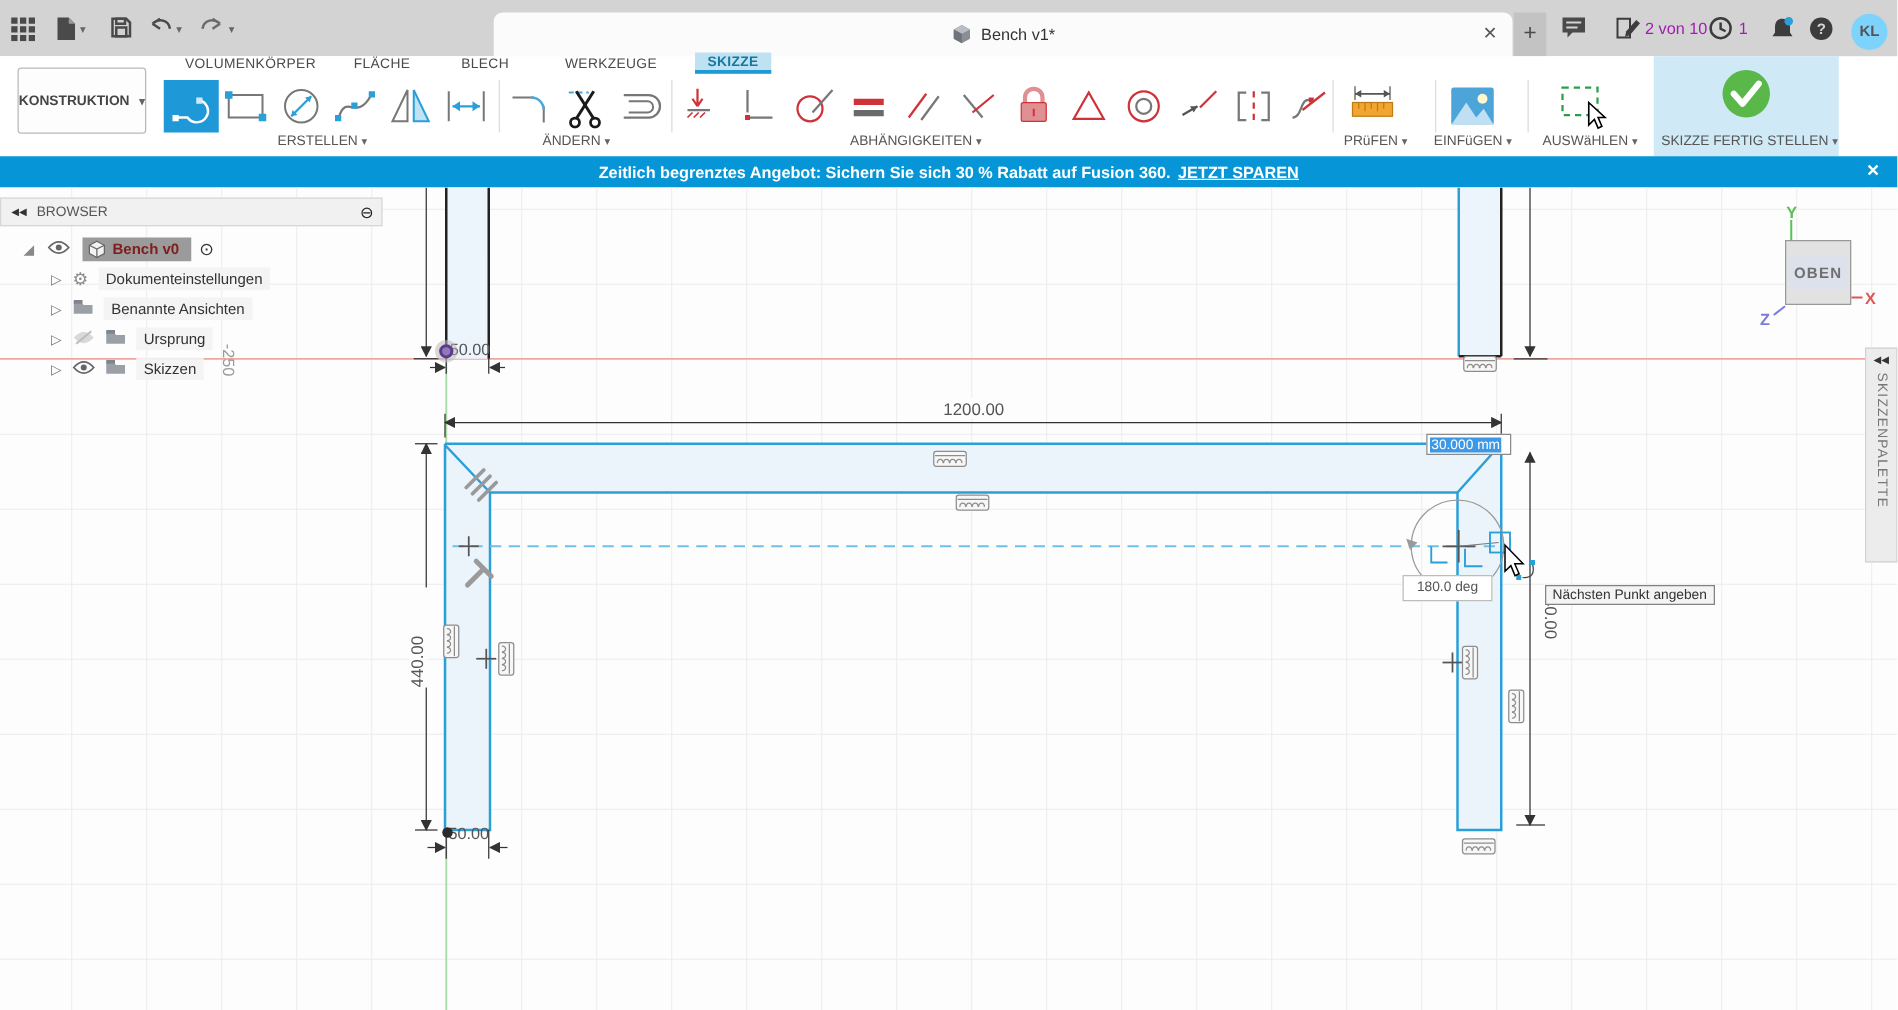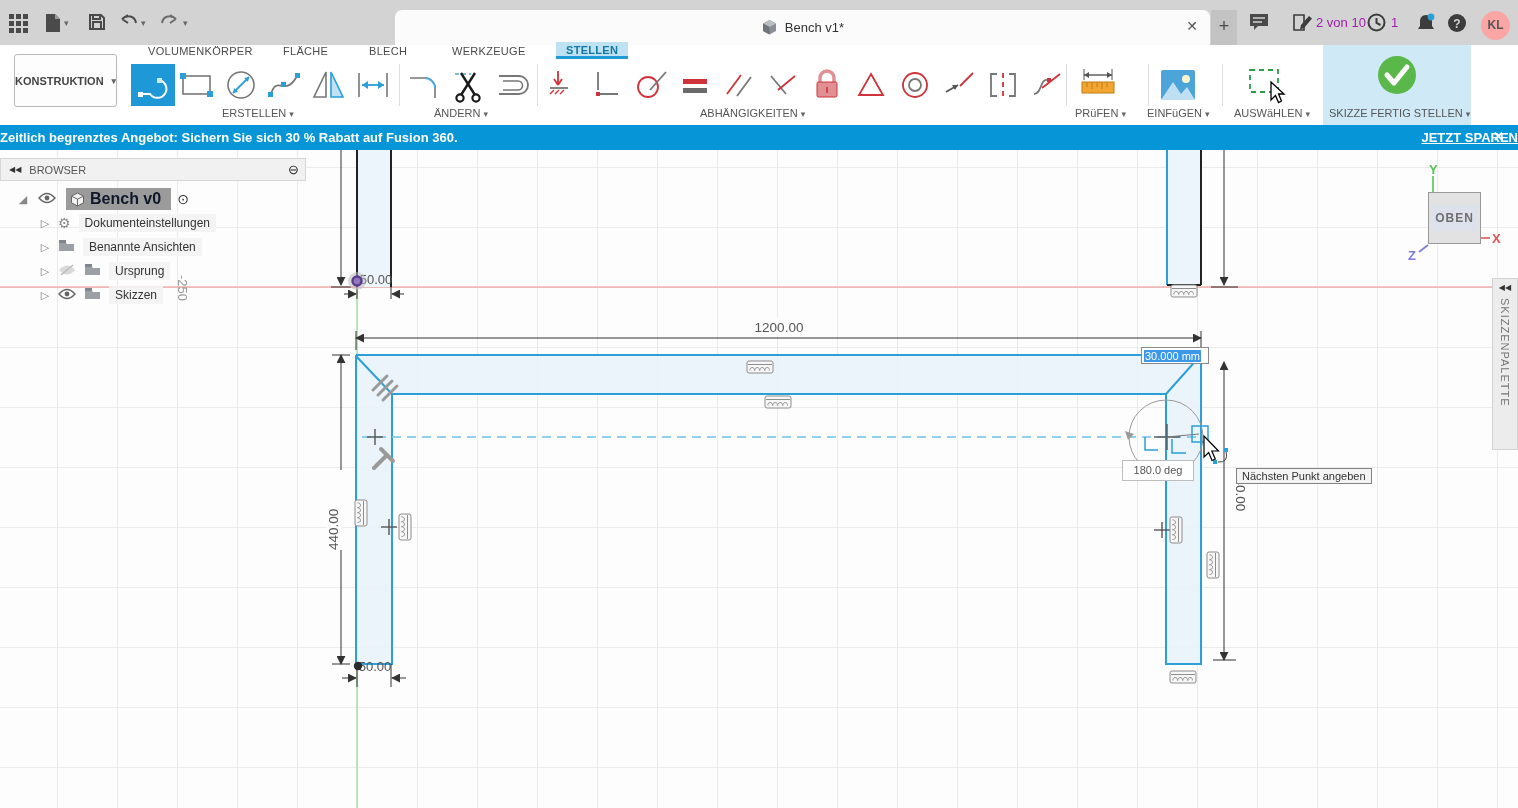--- a/index.html
+++ b/index.html
@@ -11,59 +11,59 @@
   .tb-icon { position:absolute; top:13px; color:#4a4a4a; cursor:pointer; }
   .tb-caret { color:#666; font-size:9px; }
   #doc-tab { position:absolute; left:395px; top:10px; width:815px; height:35px; background:#fbfbfb;
              border-radius:7px 7px 0 0; display:flex; align-items:center; justify-content:center; }
   #doc-tab .title { font-size:13px; color:#333; margin-left:7px; }
   #tab-close { position:absolute; right:12px; top:8px; font-size:14px; color:#555; cursor:pointer; }
   #new-tab-btn { position:absolute; left:1211px; top:10px; width:26px; height:35px; background:#c3c3c3;
                  color:#4a4a4a; font-size:18px; text-align:center; line-height:33px; cursor:pointer; }
   .tb-right-label { position:absolute; top:15px; font-size:13px; color:#a21caf; }
   #avatar { position:absolute; left:1481px; top:11px; width:29px; height:29px; border-radius:50%;
-            background:#fca5a5; color:#555; font-size:12px; font-weight:bold; text-align:center; line-height:29px; }
+            background:#7dd3fc; color:#555; font-size:12px; font-weight:bold; text-align:center; line-height:29px; }
 
   
   #ribbon { position:absolute; left:0; top:45px; width:1342px; height:80px; background:#ffffff; }
   .rtab { position:absolute; top:0; height:18px; font-size:11px; color:#4a4a4a; letter-spacing:.3px; cursor:pointer; }
   .rtab.active { background:#bfe2f2; color:#1279a3; font-weight:bold; padding:2px 10px 0 10px; height:17px;
                  border-bottom:3px solid #1e9bd7; }
   #konstruktion-btn { position:absolute; left:14px; top:9px; width:103px; height:53px; background:#fdfdfd;
       border:1px solid #b9b9b9; border-radius:3px; font-size:11px; font-weight:bold; color:#444;
       display:flex; align-items:center; justify-content:space-between; gap:4px; cursor:pointer; }
   .tool { position:absolute; top:19px; width:44px; height:42px; display:flex; align-items:center;
           justify-content:center; cursor:pointer; }
   .tool.active { background:#1f98d7; }
   .group-label { position:absolute; top:62px; font-size:11px; color:#555; white-space:nowrap; cursor:pointer; }
   .vsep { position:absolute; top:19px; width:1px; height:42px; background:#dcdcdc; }
   #fertig-block { position:absolute; left:1323px; top:0; width:148px; height:80px; background:#cfe9f6; cursor:pointer;padding-left:47px; }
 
   
   #banner { position:absolute; left:0; top:125px; width:1518px; height:25px; background:#0696d7; color:#fff;
-            display:flex; align-items:center; justify-content:space-between; font-size:13px; font-weight:bold; }
+            display:flex; align-items:center; justify-content:center; font-size:13px; font-weight:bold; }
   #banner a { color:#fff; margin-left:6px; text-decoration:underline; cursor:pointer; }
   #banner-close { position:absolute; right:14px; top:4px; font-size:13px; color:#fff; cursor:pointer; }
 
   
   #canvas { position:absolute; left:0; top:150px; width:1518px; height:658px; background:#fdfdfd;
     background-image:
       linear-gradient(to right, #ebebeb 1px, transparent 1px),
       linear-gradient(to bottom, #ebebeb 1px, transparent 1px);
     background-size:60px 60px; background-position:57px 17px; }
   #sketch-svg { position:absolute; left:0; top:0; }
 
   
   #browser-panel { position:absolute; left:0; top:8px; width:306px; }
   #browser-header { height:23px; background:rgba(240,240,240,.96); border:1px solid #d6d6d6;
      display:flex; align-items:center; font-size:11px; color:#555; }
   .brow { height:24px; display:flex; align-items:center; font-size:12px; color:#333; }
   .brow .expander { width:14px; color:#777; font-size:11px; text-align:center; cursor:pointer; }
   .tree-label { background:rgba(243,243,243,.92); padding:2px 6px; cursor:pointer; }
-  #root-pill { background:#9b9b9b; color:#0f172a; font-weight:bold; font-size:16px; padding:2px 10px 2px 4px;
+  #root-pill { background:#9b9b9b; color:#7f1d1d; font-weight:bold; font-size:12px; padding:2px 10px 2px 4px;
       display:flex; align-items:center; gap:5px; cursor:pointer; }
 
   
   #viewcube { position:absolute; left:1428px; top:42px; width:53px; height:52px; background:#e2e2e2;
       border:1px solid #999; display:flex; align-items:center; justify-content:center; cursor:pointer; }
   #viewcube .inner { background:#dde1ec; padding:6px 4px; font-size:12px; font-weight:bold; color:#6f6f6f;
       letter-spacing:1px; }
 
   
   #palette-tab { position:absolute; left:1492px; top:128px; width:26px; height:172px; background:#ececec;
@@ -173,21 +173,21 @@
       </svg>
   </span>
   <div id="avatar">KL</div>
 </div>
 
 <div id="ribbon">
   <span class="rtab" style="left:148px">VOLUMENKÖRPER</span>
   <span class="rtab" style="left:283px">FLÄCHE</span>
   <span class="rtab" style="left:369px">BLECH</span>
   <span class="rtab" style="left:452px">WERKZEUGE</span>
-  <span class="rtab active" style="left:556px;top:-3px">STELLEN</span>
+  <span class="rtab active" style="left:556px;top:-3px">SKIZZE</span>
 
   <div id="konstruktion-btn">
     <span>KONSTRUKTION</span>
     <span class="tb-caret">▾</span>
   </div>
 
   <div class="tool active" style="left:131px">
     <svg width="36" height="34" fill="none">
         <path d="M5 26 L15 26 A9 9 0 1 0 24 12" stroke="#fff" stroke-width="2"></path>
         <rect x="3" y="24" width="5" height="5" fill="#fff"></rect>
@@ -331,21 +331,21 @@
         <line x1="17" y1="5" x2="17" y2="29" stroke="#cf3339" stroke-width="1.8" stroke-dasharray="5 4"></line>
       </svg>
   </div>
   <div class="tool" style="left:1025px">
     <svg width="34" height="34" fill="none">
         <path d="M4 26 C12 26 10 10 18 12" stroke="#777" stroke-width="1.8"></path>
         <line x1="12" y1="20" x2="30" y2="6" stroke="#cf3339" stroke-width="1.8"></line>
         <rect x="17" y="10" width="4" height="4" fill="#cf3339"></rect>
       </svg>
   </div>
-  <div class="group-label" style="left:700px">
+  <div class="group-label" style="left:680px">
     <span>ABHÄNGIGKEITEN</span> <span class="tb-caret">▾</span>
   </div>
 
   <div class="vsep" style="left:1066px"></div>
 
   <div class="tool" style="left:1076px">
     <svg width="40" height="36" fill="none">
         <line x1="6" y1="8" x2="34" y2="8" stroke="#555" stroke-width="1.4"></line>
         <path d="M6 8 l5 -3 v6 z M34 8 l-5 -3 v6 z" fill="#555"></path>
         <line x1="6" y1="2" x2="6" y2="13" stroke="#555"></line>

